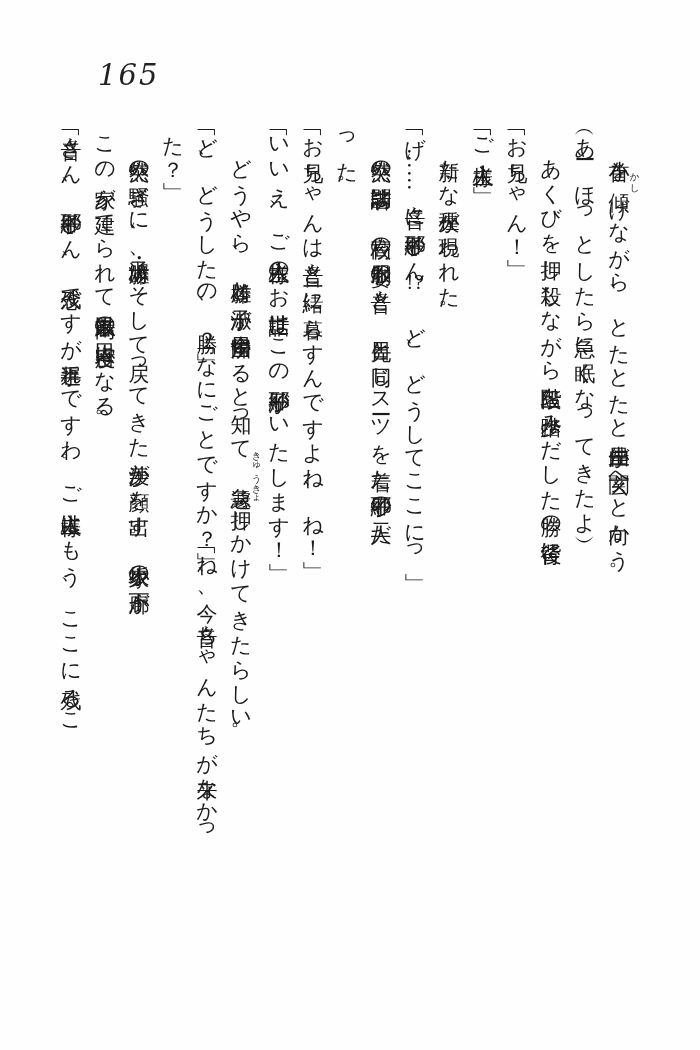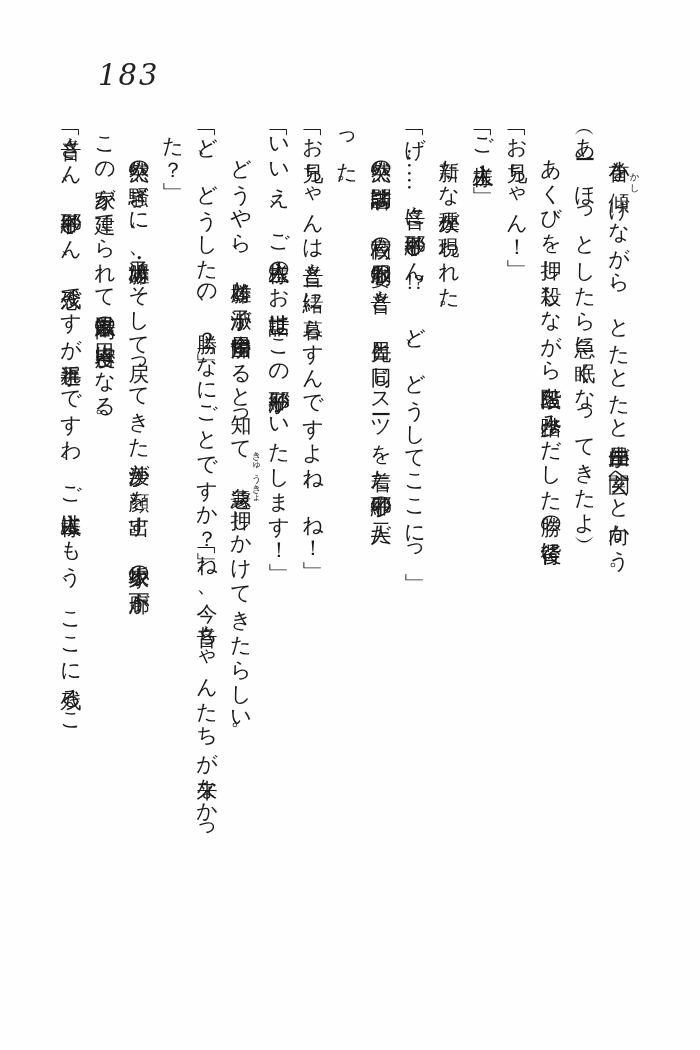--- a/index.html
+++ b/index.html
@@ -54,21 +54,21 @@
   .tcy {
     text-combine-upright: all;
     letter-spacing: 0;
     font-size: 19px;
   }
 </style>
 </head>
 <body>
 
 <div class="page">
-  <div class="page-number">183</div>
+  <div class="page-number">165</div>
   <div class="text-body">
       <div class="tline indent">小首を<ruby>傾<rt>かし</rt></ruby>げながら、とたとたと由佳里が玄関へと向かう。</div>
       <div class="tline">（あー、ほっとしたら急に眠くなってきたよ）</div>
       <div class="tline indent">あくびを押し殺しながら階段を一歩踏みだした勝の背後に、</div>
       <div class="tline">「お兄ちゃん！」</div>
       <div class="tline">「ご主人様！」</div>
       <div class="tline indent">新たな火種が現われた。</div>
       <div class="tline">「げ……音々に紗耶子さん<span class="tcy">!?</span>　ど、どうしてここにっ」</div>
       <div class="tline indent">突然の訪問者は、高校の制服姿の音々と、先日と同じスーツを着た紗耶子の二人だ</div>
       <div class="tline">った。</div>

